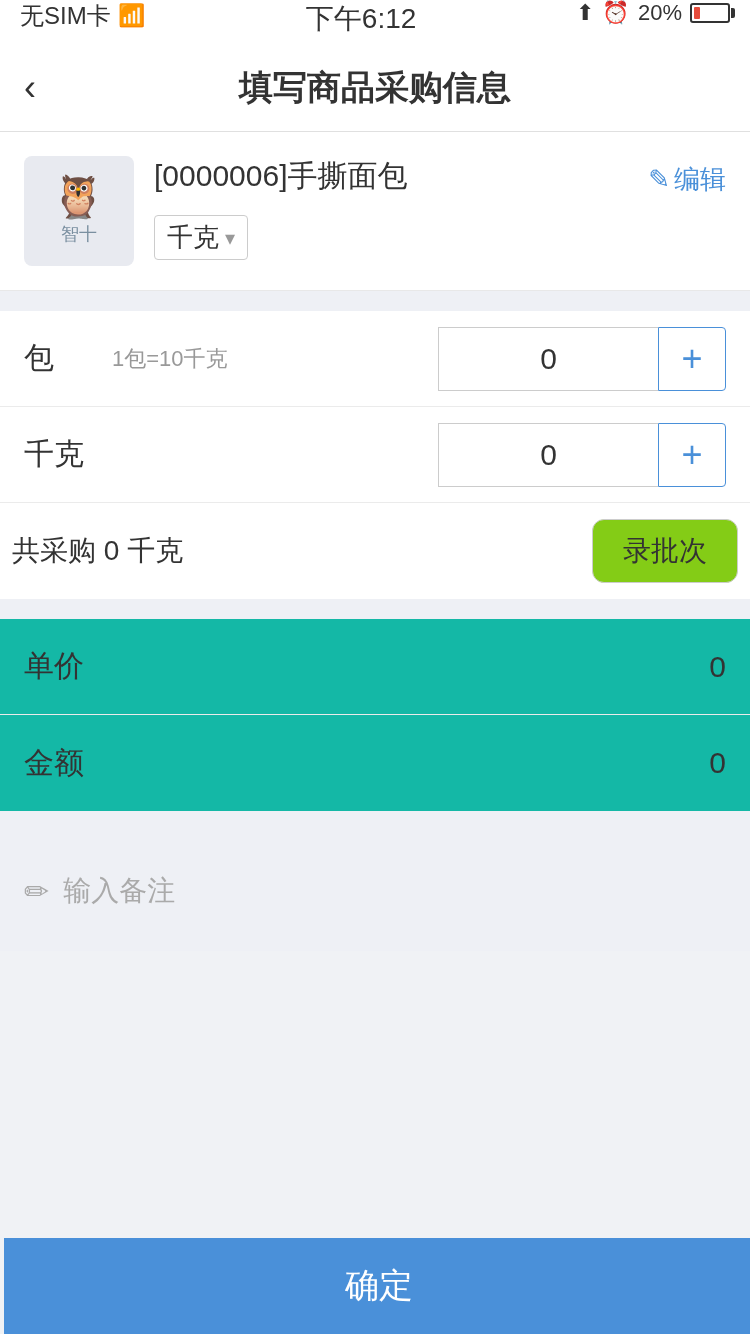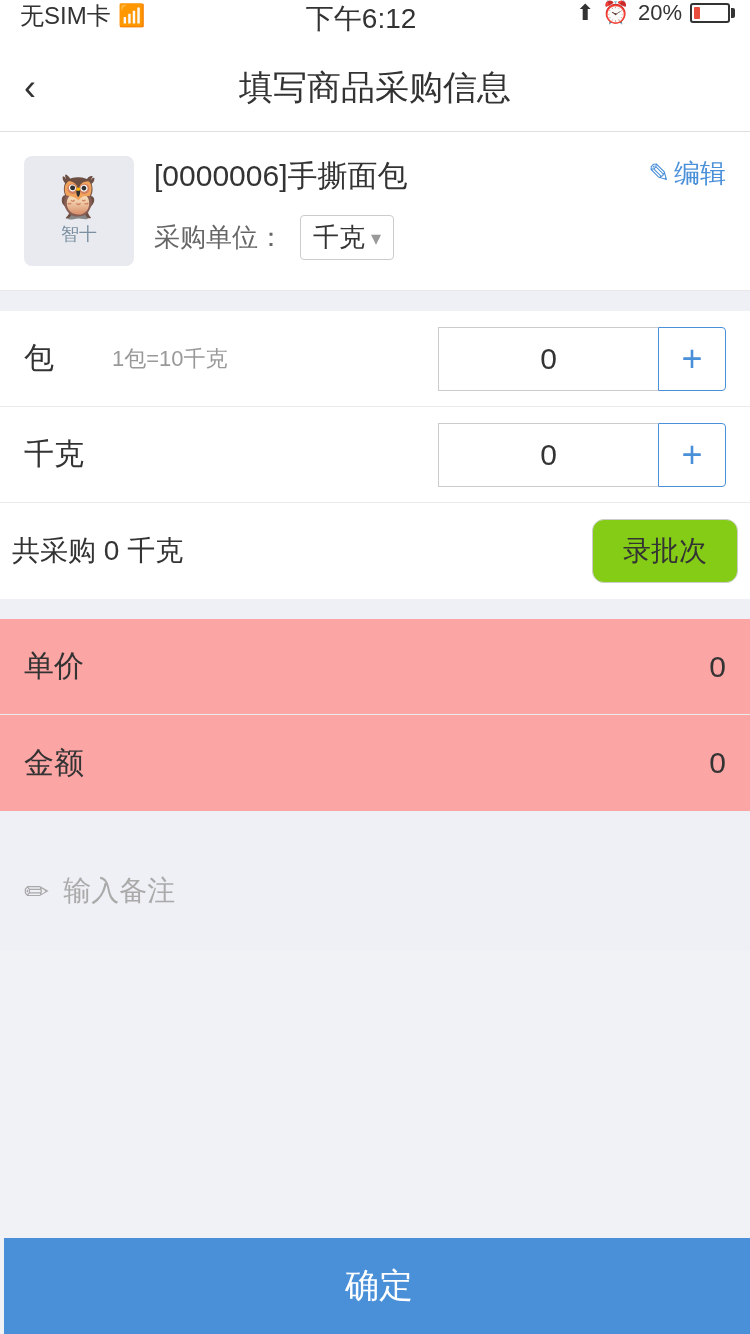--- a/index.html
+++ b/index.html
@@ -81,21 +81,21 @@
     }
     .nav-back {
       position: absolute;
       left: 24px;
       font-size: 36px;
       color: #333;
       cursor: pointer;
     }
     .nav-title {
       font-size: 34px;
-      font-weight: 400;
+      font-weight: 700;
       color: #333;
     }
 
     
     .product-card {
       background: #fff;
       margin-top: 0;
       padding: 24px;
       display: flex;
       align-items: flex-start;
@@ -123,21 +123,21 @@
       font-size: 18px;
       color: #7a8fa0;
       margin-top: 4px;
     }
     .product-info {
       flex: 1;
     }
     .product-header {
       display: flex;
       justify-content: space-between;
-      align-items: flex-start;
+      align-items: flex-end;
     }
     .product-name {
       font-size: 30px;
       color: #333;
       font-weight: 500;
       flex: 1;
     }
     .product-edit {
       color: #4a90d9;
       font-size: 26px;
@@ -261,21 +261,21 @@
       padding: 12px 30px;
       font-size: 28px;
       color: #333;
       background: #84cc16;
       cursor: pointer;
       border-radius: 12px;
     }
 
     
     .price-section {
-      background: #fca5a5;
+      background: #14b8a6;
       margin-top: 0;
     }
     .price-row {
       display: flex;
       align-items: center;
       padding: 0 24px;
       height: 96px;
       border-bottom: 1px solid #ebebeb;
     }
     .price-row:last-child {
@@ -372,21 +372,20 @@
       <div class="product-header">
         <span class="product-name">
           <span>[0000006]</span><span>手撕面包</span>
         </span>
         <span class="product-edit">
           <span>✎</span>
           <span>编辑</span>
         </span>
       </div>
       <div class="product-unit-row">
-        <span class="unit-label">采购单位：</span>
         <div class="unit-selector">
           <span>千克</span>
           <span class="unit-selector-arrow">▾</span>
         </div>
       </div>
     </div>
   </div>
 
   <div class="section-divider"></div>
 

